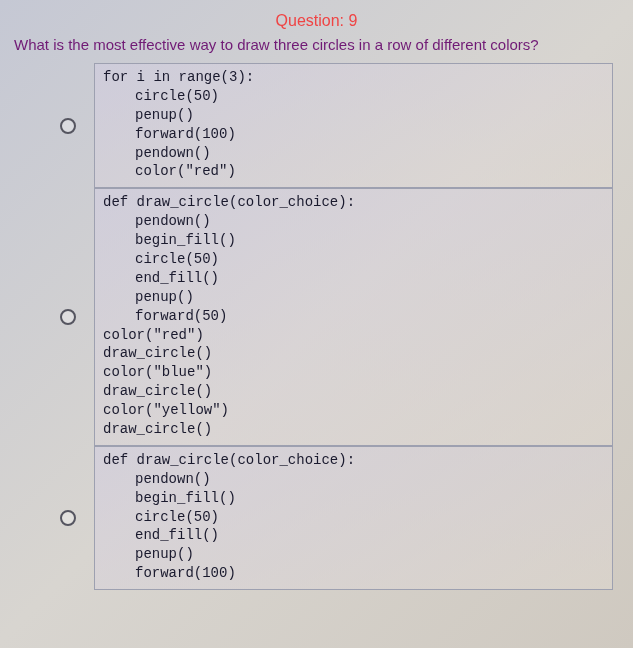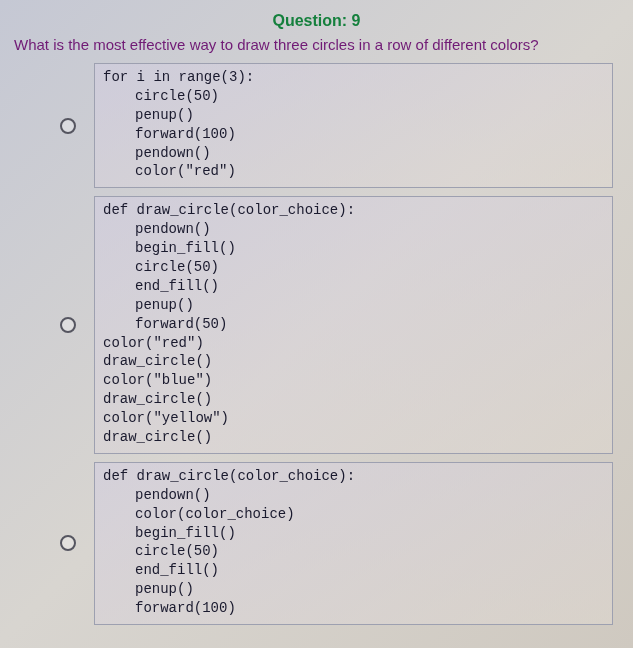--- a/index.html
+++ b/index.html
@@ -10,33 +10,32 @@
     font-family: Arial, sans-serif;
     overflow: hidden;
     padding: 8px 12px;
   }
   .header {
     text-align: center;
     padding: 4px 0 2px 0;
   }
   .question-num {
     font-size: 16px;
-    color: #15803d;
-    font-weight: bold;
+    color: #ef4444;
+    font-weight: normal;
   }
   .question-text {
     font-size: 15px;
     color: #701a75;
     padding: 4px 0 10px 2px;
     text-align: left;
   }
   .options {
     display: flex;
     flex-direction: column;
-    gap: 8px;
     padding-left: 20px;
     padding-right: 8px;
   }
   .option-row {
     display: flex;
     align-items: center;
     gap: 18px;
   }
   .radio {
     width: 16px;
@@ -79,16 +78,16 @@
     <div class="codebox"><span class="ind0">for i in range(3):</span><span class="ind1">circle(50)</span><span class="ind1">penup()</span><span class="ind1">forward(100)</span><span class="ind1">pendown()</span><span class="ind1">color("red")</span></div>
   </div>
 
   <div class="option-row">
     <div class="radio"></div>
     <div class="codebox"><span class="ind0">def draw_circle(color_choice):</span><span class="ind1">pendown()</span><span class="ind1">begin_fill()</span><span class="ind1">circle(50)</span><span class="ind1">end_fill()</span><span class="ind1">penup()</span><span class="ind1">forward(50)</span><span class="ind0">color("red")</span><span class="ind0">draw_circle()</span><span class="ind0">color("blue")</span><span class="ind0">draw_circle()</span><span class="ind0">color("yellow")</span><span class="ind0">draw_circle()</span></div>
   </div>
 
   <div class="option-row">
     <div class="radio"></div>
-    <div class="codebox"><span class="ind0">def draw_circle(color_choice):</span><span class="ind1">pendown()</span><span class="ind1">color(color_choice)</span><span class="ind1">begin_fill()</span><span class="ind1">circle(50)</span><span class="ind1">end_fill()</span><span class="ind1">penup()</span><span class="ind1">forward(100)</span></div>
+    <div class="codebox"><span class="ind0">def draw_circle(color_choice):</span><span class="ind1">pendown()</span><span class="ind1">begin_fill()</span><span class="ind1">circle(50)</span><span class="ind1">end_fill()</span><span class="ind1">penup()</span><span class="ind1">forward(100)</span></div>
   </div>
 
 </div>
 
 </body></html>

